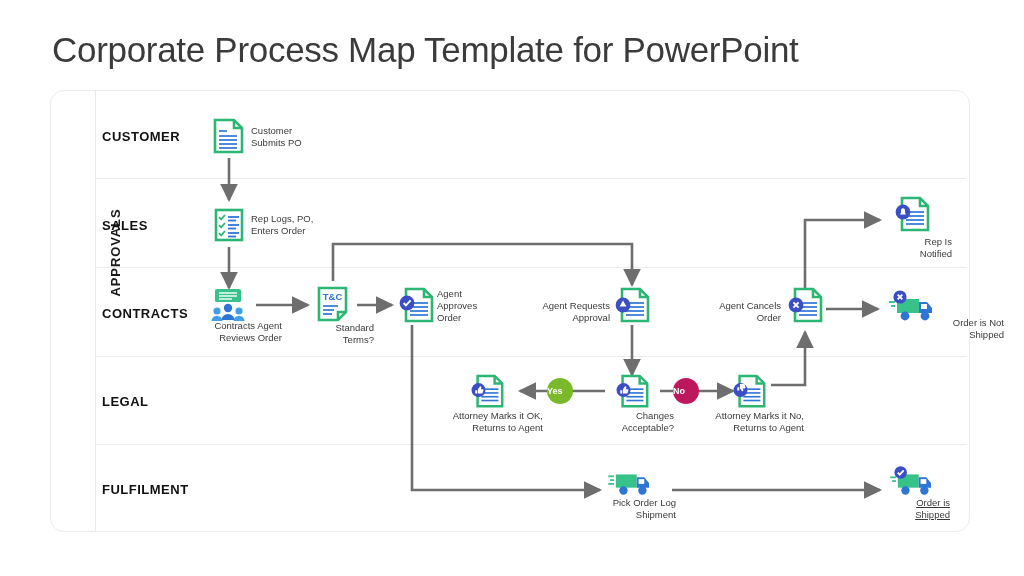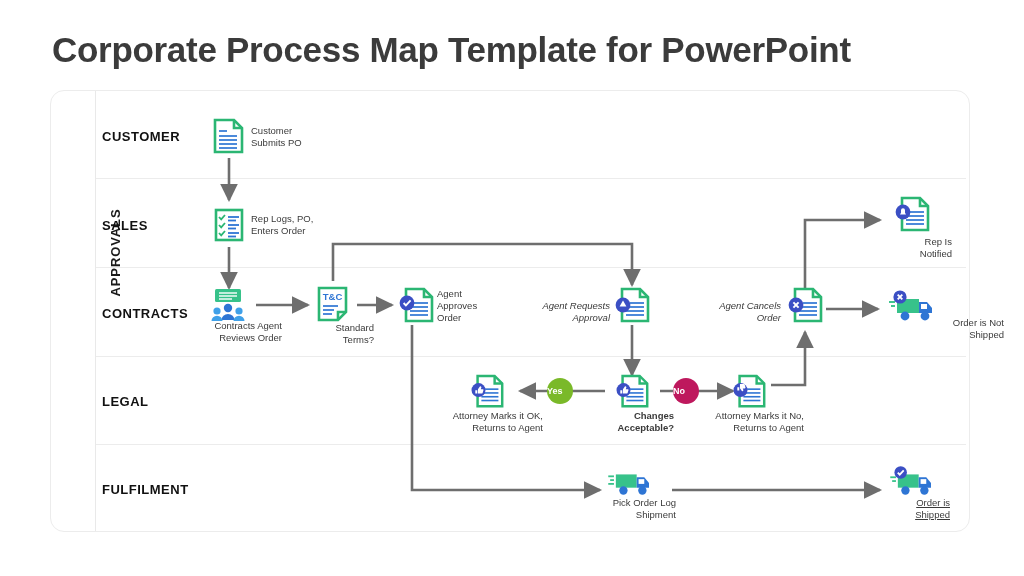--- a/index.html
+++ b/index.html
@@ -6,21 +6,21 @@
   html, body { margin:0; padding:0; }
   body {
     width:1024px; height:576px;
     background:#ffffff;
     font-family:"Liberation Sans", sans-serif;
     overflow:hidden;
     position:relative;
   }
   #page-title {
     position:absolute; left:52px; top:30px;
-    font-size:35px; font-weight:700; color:#3b3b3b;
+    font-size:35px; font-weight:400; color:#3b3b3b;
     letter-spacing:-0.3px; white-space:nowrap;
   }
   #canvas-card {
     position:absolute; left:50px; top:90px;
     width:920px; height:442px;
     background:#ffffff;
     border:1px solid #ececec;
     border-radius:14px;
   }
   #approvals-label {
@@ -39,21 +39,21 @@
     position:absolute; left:102px;
     font-size:13px; font-weight:bold; color:#111111; letter-spacing:0.5px;
   }
   #svg-layer { position:absolute; left:0; top:0; width:1024px; height:576px; pointer-events:none; }
   .node { position:absolute; }
   .node-icon { position:absolute; width:34px; height:36px; }
   .cap {
     position:absolute; font-size:9.5px; color:#3a3a3a; line-height:1.28;
     text-align:right; white-space:pre-line;
   }
-  .cap-left { text-align:right;font-style:italic; }
+  .cap-left { text-align:right; }
   .cap-right { text-align:left; }
   .pill {
     position:absolute; width:26px; height:26px; border-radius:50%;
     color:#ffffff; font-size:9px; font-weight:bold;
     display:flex; align-items:center; justify-content:flex-start;
   }
 </style>
 </head>
 <body>
 
@@ -303,21 +303,21 @@
     <g stroke="#2E75D4" stroke-width="1.7">
         <path d="M17,16 H31"></path>
         <path d="M13,20 H31"></path>
         <path d="M13,24 H31"></path>
         <path d="M13,28 H31"></path>
       </g>
     <circle cx="10" cy="17" r="7.4" fill="#3B4FC4"></circle>
     <path d="M6.6,17.2 h2.1 v3.4 h-2.1 z M9.4,16.2 l2-3 a1,1 0 0 1 1.6,1 l-0.6,1.8 h2 a0.9,0.9 0 0 1 0.8,1.2 l-0.9,2.8 a1,1 0 0 1 -1,0.6 h-3.9 z" fill="#fff"></path>
   </svg>
 </div>
-<div class="cap" style="left:592px; top:410px; width:82px;font-weight:bold;">Changes
+<div class="cap" style="left:592px; top:410px; width:82px;">Changes
 Acceptable?</div>
 
 <div class="pill" style="left:673px; top:378px; background:#be185d;">
   <span>No</span>
 </div>
 
 <div class="node" style="left:730px; top:374px;">
   <svg class="node-icon" viewBox="0 0 40 38" style="width:40px;height:36px;">
     <path d="M9,2 H27 L35,10 V34 H9 Z" fill="#fff" stroke="#2BB673" stroke-width="2.6"></path>
     <path d="M27,2 L27,10 L35,10" fill="none" stroke="#2BB673" stroke-width="2.6"></path>

